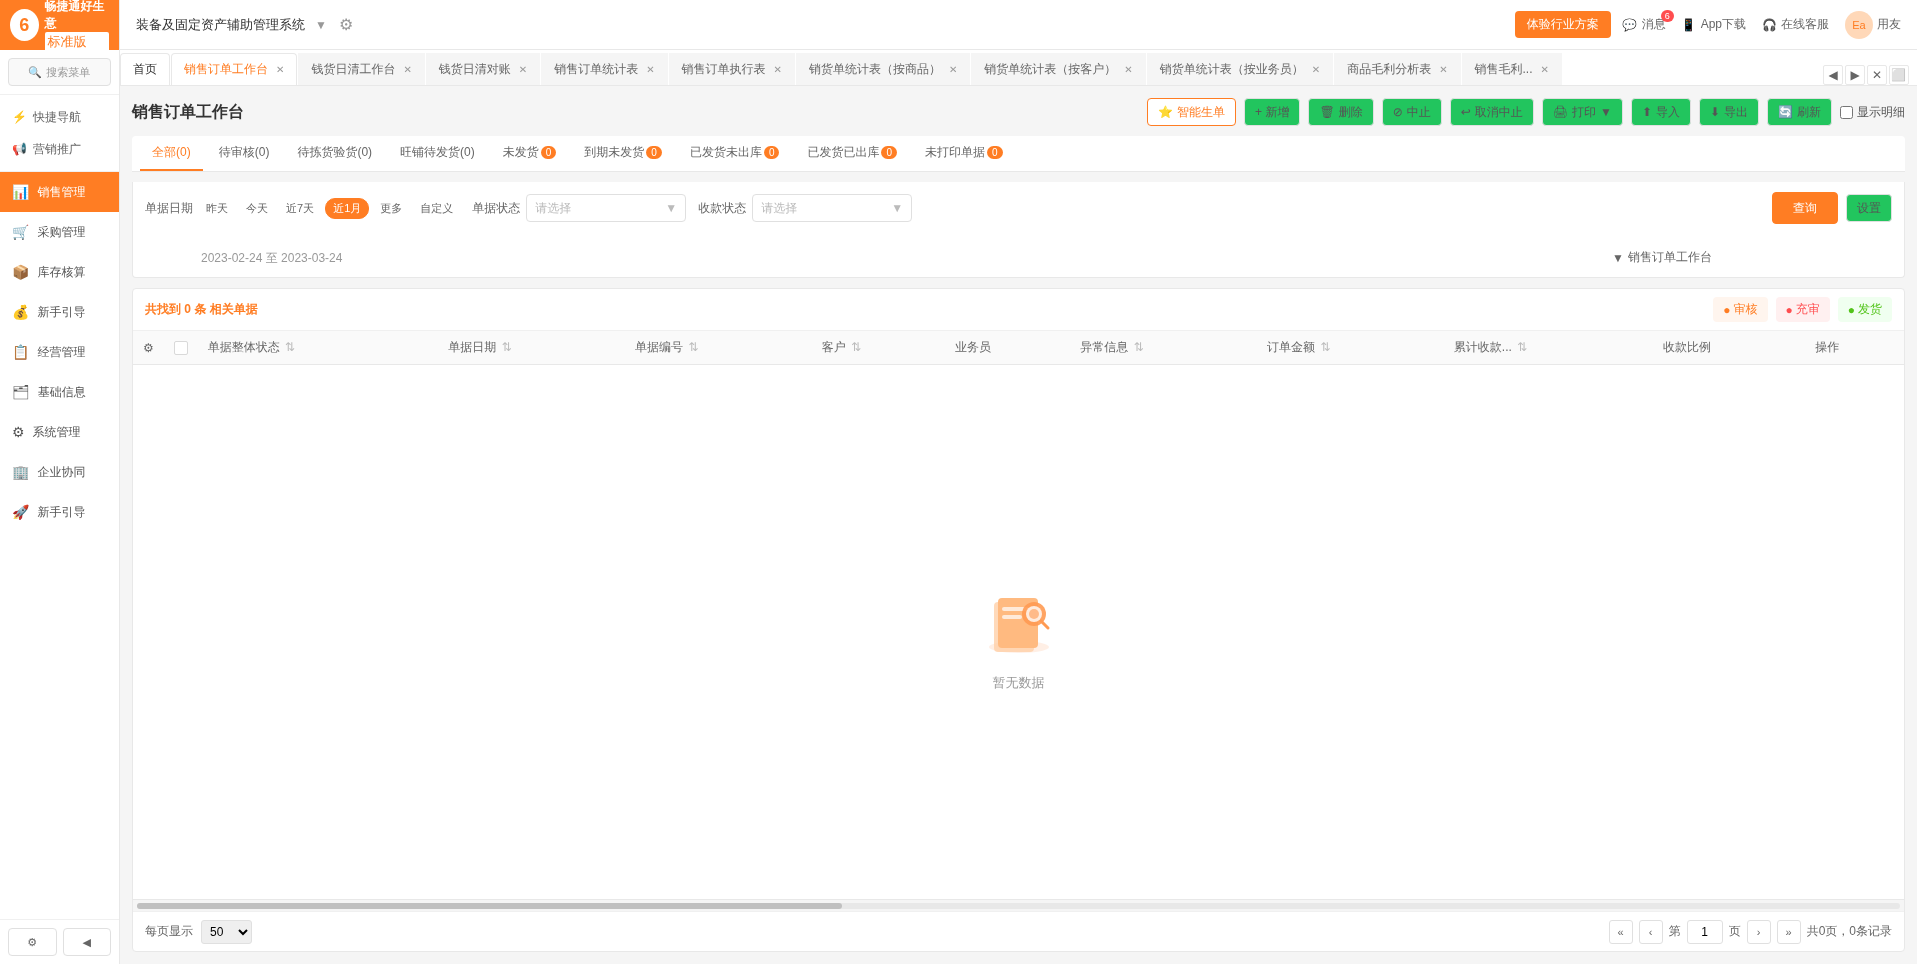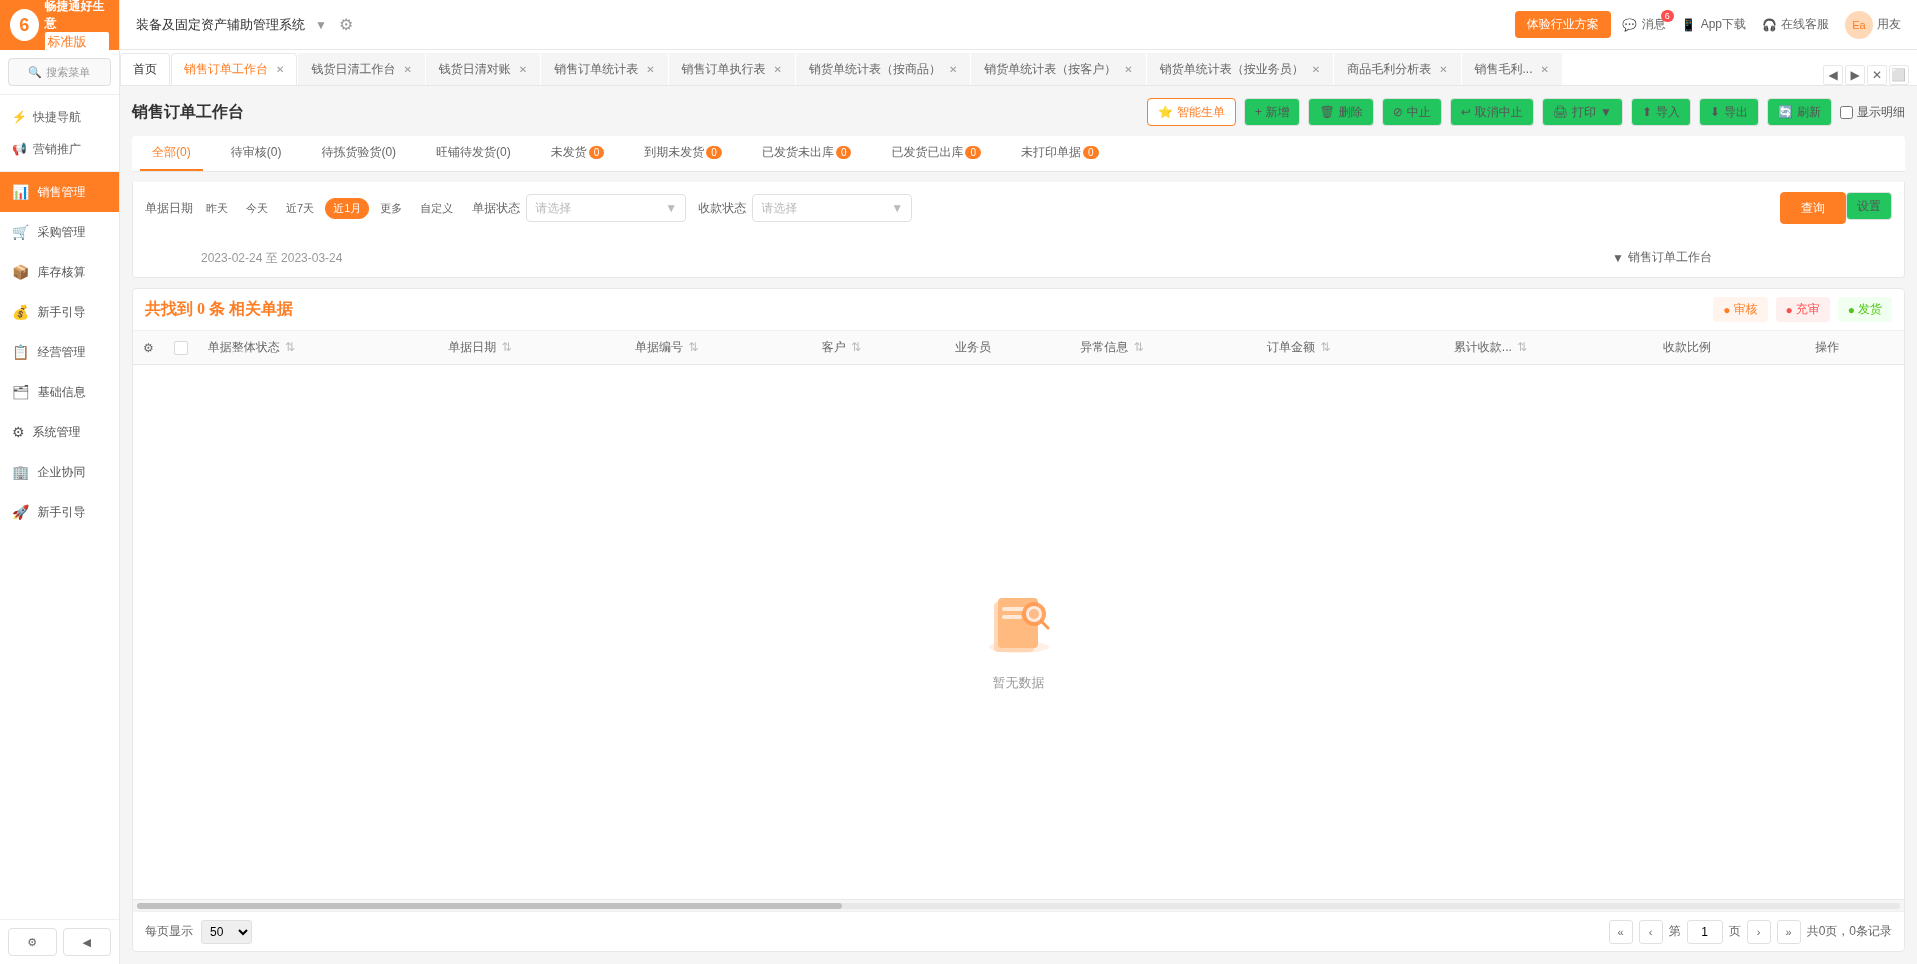--- a/index.html
+++ b/index.html
@@ -48,41 +48,41 @@
     
     .content { flex: 1; overflow: hidden; display: flex; flex-direction: column; padding: 12px; background: #f5f5f5; }
     .page-header { display: flex; align-items: center; justify-content: space-between; margin-bottom: 10px; }
     .page-title { font-size: 16px; font-weight: bold; color: #333; }
     .page-actions { display: flex; align-items: center; gap: 8px; }
     .action-btn { height: 28px; padding: 0 10px; border: 1px solid #e0e0e0; border-radius: 4px; background: #22c55e; cursor: pointer; font-size: 12px; color: #555; display: flex; align-items: center; gap: 4px; }
     .action-btn.primary { background: #ff7d23; color: #fff; border-color: #ff7d23; }
     .action-btn.smart { background: #fff; border-color: #ff7d23; color: #ff7d23; }
 
     
-    .filter-tabs { display: flex; gap: 16px; border-bottom: 1px solid #e8e8e8; margin-bottom: 10px; background: #fff; border-radius: 4px 4px 0 0; padding: 0 8px; }
+    .filter-tabs { display: flex; gap: 4px; border-bottom: 1px solid #e8e8e8; margin-bottom: 10px; background: #fff; border-radius: 4px 4px 0 0; padding: 0 8px; }
     .filter-tab { padding: 8px 12px; cursor: pointer; font-size: 12px; color: #666; border-bottom: 2px solid transparent; white-space: nowrap; }
     .filter-tab.active { color: #ff7d23; border-bottom-color: #ff7d23; }
     .filter-tab .badge { background: #ff4d4f; color: #fff; border-radius: 8px; padding: 1px 5px; font-size: 10px; margin-left: 2px; }
     .filter-tab .badge.orange { background: #ff7d23; }
 
     
     .filter-bar { background: #fff; border-radius: 0 0 4px 4px; padding: 10px 12px; margin-bottom: 10px; border: 1px solid #e8e8e8; border-top: none; }
     .filter-row { display: flex; align-items: center; gap: 12px; flex-wrap: wrap; }
     .filter-item { display: flex; align-items: center; gap: 6px; }
     .filter-label { font-size: 12px; color: #666; white-space: nowrap; }
     .filter-date-range { display: flex; align-items: center; gap: 4px; }
     .date-quick-btn { padding: 2px 6px; border: 1px solid transparent; border-radius: 3px; cursor: pointer; font-size: 11px; color: #666; }
     .date-quick-btn.active { background: #fff1e8; color: #ff7d23; border-color: #ffcfa0; border-radius: 10px; }
     .filter-select { height: 28px; border: 1px solid #e0e0e0; border-radius: 4px; padding: 0 8px; font-size: 12px; color: #333; background: #fff; min-width: 120px; cursor: pointer; display: flex; align-items: center; justify-content: space-between; }
     .expand-btn { color: #ff7d23; cursor: pointer; font-size: 12px; display: flex; align-items: center; gap: 2px; margin-left: auto; }
 
     
     .table-container { flex: 1; background: #fff; border-radius: 4px; border: 1px solid #e8e8e8; display: flex; flex-direction: column; overflow: hidden; }
     .table-toolbar { padding: 8px 12px; display: flex; align-items: center; justify-content: space-between; border-bottom: 1px solid #f0f0f0; }
-    .table-count { font-size: 16px; color: #666; font-family: Liberation Serif, serif; }
+    .table-count { font-size: 12px; color: #666; }
     .table-count span { color: #ff7d23; font-weight: bold; }
     .table-actions { display: flex; gap: 8px; }
     .table-action-btn { padding: 4px 10px; border-radius: 4px; border: none; cursor: pointer; font-size: 12px; display: flex; align-items: center; gap: 3px; background: transparent; }
     .table-action-btn.audit { color: #ff7d23; background: #fff5ee; }
     .table-action-btn.revoke { color: #ff4d4f; background: #fff0f0; }
     .table-action-btn.dispatch { color: #52c41a; background: #f0fff0; }
 
     
     .data-table { width: 100%; border-collapse: collapse; }
     .data-table th { background: #fafafa; border-bottom: 1px solid #e8e8e8; padding: 8px 10px; text-align: left; font-size: 12px; color: #666; font-weight: normal; white-space: nowrap; }
@@ -374,21 +374,21 @@
               <span style="color:#bbb;">▼</span>
             </div>
           </div>
           <div class="filter-item">
             <span class="filter-label">收款状态</span>
             <div class="filter-select" style="min-width:160px;">
               <span style="color:#bbb;">请选择</span>
               <span style="color:#bbb;">▼</span>
             </div>
           </div>
-          <div style="margin-left:auto;display:flex;">
+          <div style="margin-left:auto;display:flex;gap:8px;align-items:center;">
             <button class="action-btn primary" style="background:#ff7d23;color:#fff;border-color:#ff7d23;height:32px;padding:0 20px;">查询</button>
             <button class="action-btn">设置</button>
           </div>
         </div>
         <div class="filter-row2">
           <div class="date-display" style="font-size:12px;color:#999;margin-left:56px;">2023-02-24 至 2023-03-24</div>
           <div class="expand-btn" style="margin-left:auto;margin-right:180px;color:#666;font-size:12px;display:flex;align-items:center;gap:4px;">
             <span>▼</span>
             <span>销售订单工作台</span>
           </div>

